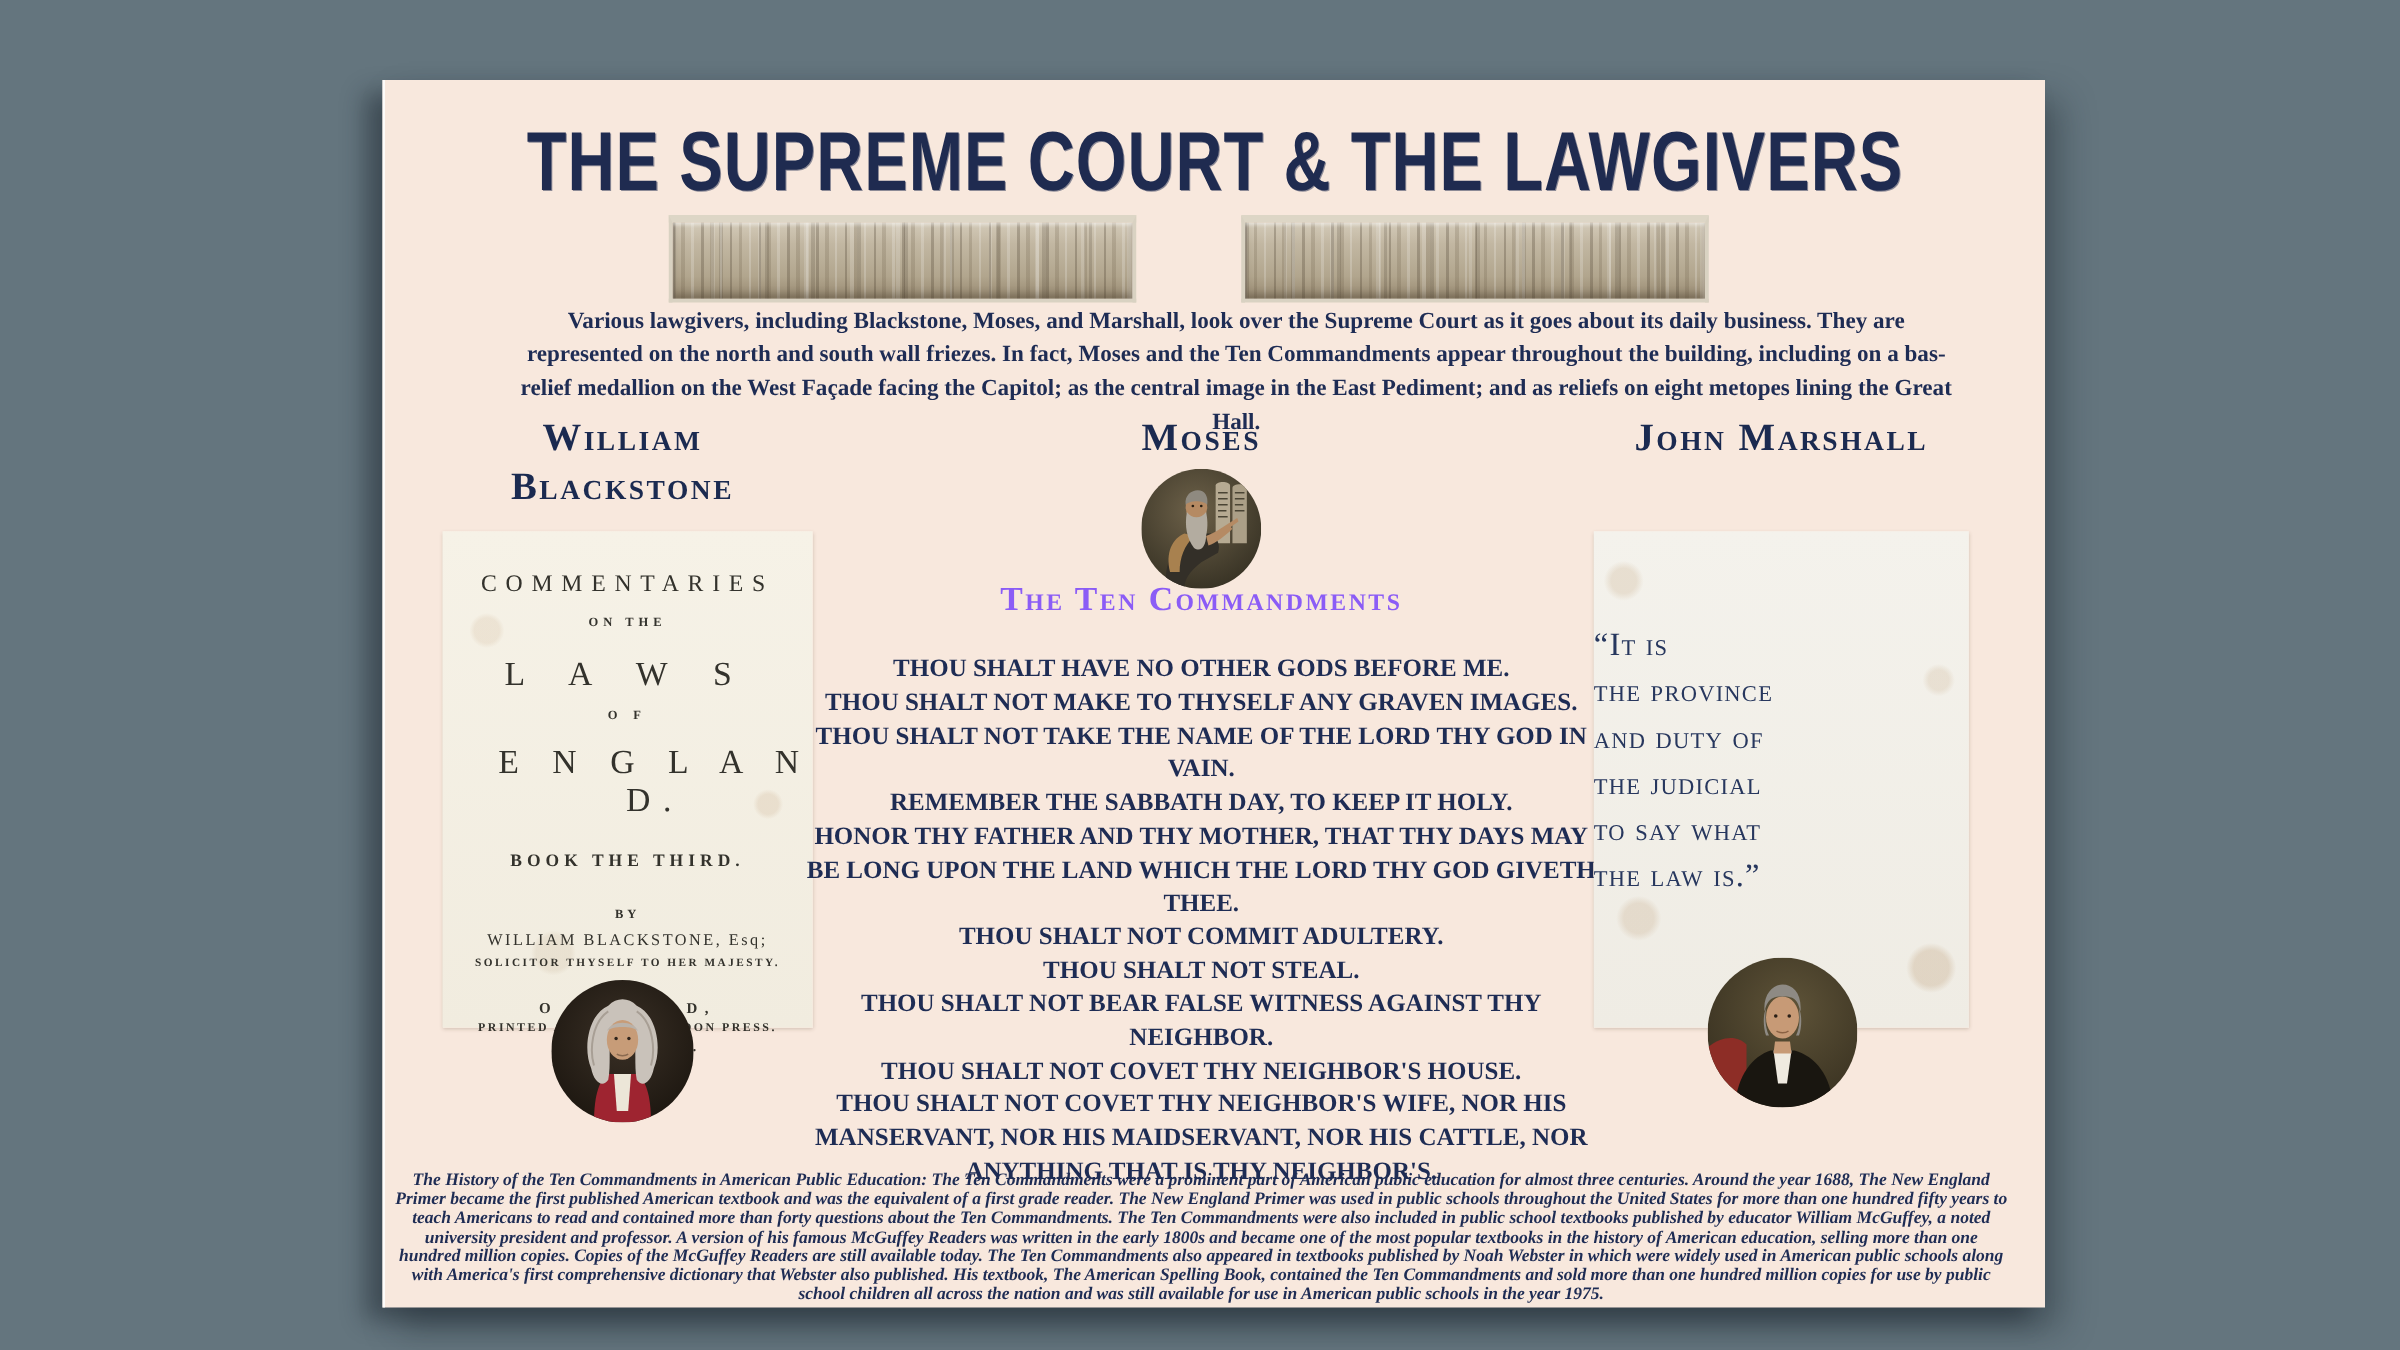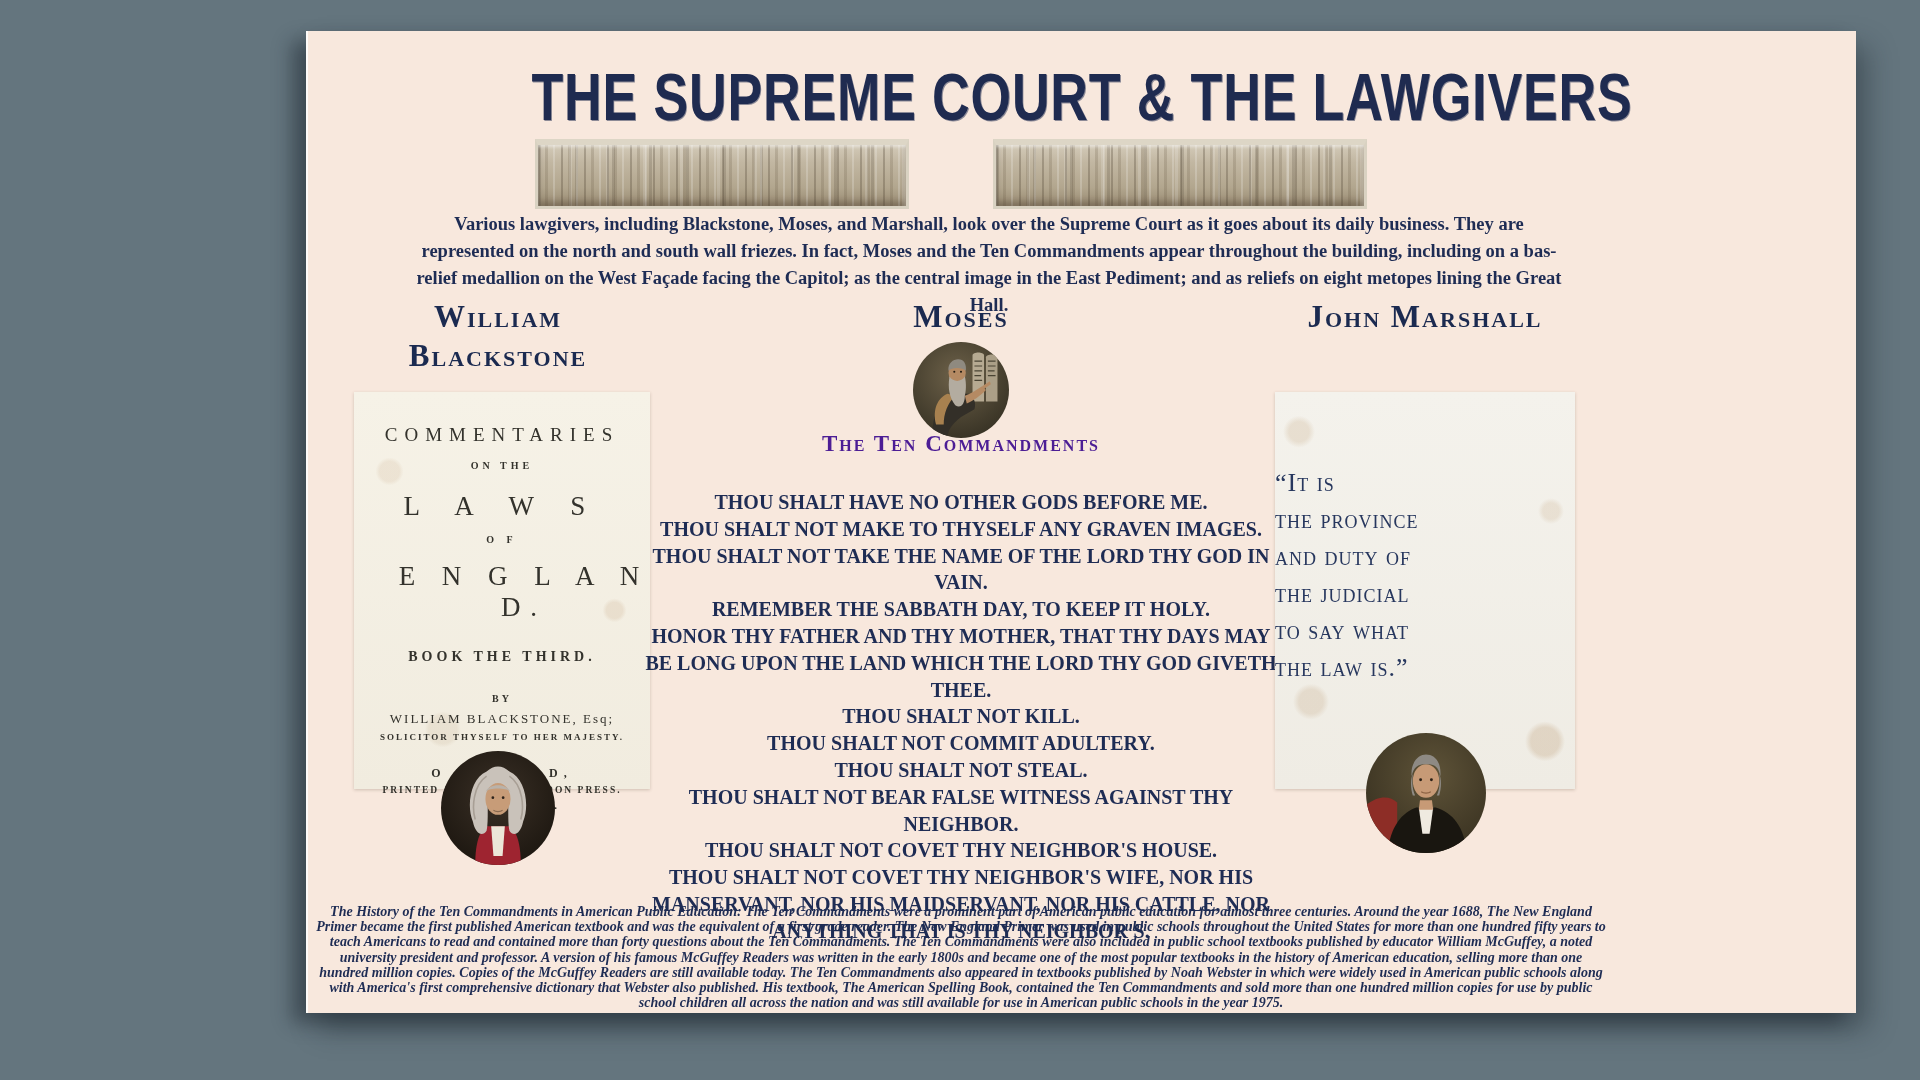--- a/index.html
+++ b/index.html
@@ -1,20 +1,20 @@
 <!DOCTYPE html>
 <html><head>
 <meta charset="utf-8">
 <style>
   * { margin:0; padding:0; box-sizing:border-box; }
   html,body { width:1920px; height:1080px; overflow:hidden; }
   body { background:#64757e; font-family:"Liberation Serif", serif; }
 
   .poster{
-    position:absolute; left:306px; top:31px; width:1550px; height:982px;
+    position:absolute; left:306px; top:64px; width:1330px; height:982px;
     background:#f8e8dd;
     box-shadow:-14px 10px 18px rgba(24,33,42,.45), 12px 16px 26px rgba(24,33,42,.38);
     border-left:2px solid rgba(255,255,255,.85);
   }
 
   
   .title{
     position:absolute; top:30px; left:0; width:100%;
     text-align:center; font-family:"Liberation Sans", sans-serif;
     font-weight:800; font-size:62px; letter-spacing:1px; color:#1f2b50;
@@ -85,22 +85,22 @@
   
   .portrait{ position:absolute; border-radius:50%; overflow:hidden; }
   .portrait svg{ display:block; width:100%; height:100%; }
   .p-blackstone{ left:133px;  top:720px; width:114px; height:114px; }
   .p-moses{     left:605px;  top:311px; width:96px;  height:96px;  }
   .p-marshall{  left:1058px; top:702px; width:120px; height:120px; }
 
   
   .tc-heading{
     position:absolute; top:400px; left:403px; width:500px; text-align:center;
-    color:#4c1d95; font-variant:small-caps; font-weight:700;
-    font-size:23px; letter-spacing:2px;
+    color:#8b5cf6; font-variant:small-caps; font-weight:700;
+    font-size:27px; letter-spacing:2px;
   }
   .commandments{
     position:absolute; top:458px; left:333px; width:640px;
     text-align:center; color:#1e2c54; font-weight:700;
     font-size:20px; line-height:26.8px;
   }
 
   
   .parchment{
     position:absolute; left:967px; top:361px; width:300px; height:397px;
@@ -200,21 +200,20 @@
         <circle cx="50" cy="31" r="1.1" fill="#241c12"></circle>
     </svg>
   </div>
   <div class="tc-heading">The Ten Commandments</div>
   <div class="commandments">
     <div>THOU SHALT HAVE NO OTHER GODS BEFORE ME.</div>
     <div>THOU SHALT NOT MAKE TO THYSELF ANY GRAVEN IMAGES.</div>
     <div>THOU SHALT NOT TAKE THE NAME OF THE LORD THY GOD IN VAIN.</div>
     <div>REMEMBER THE SABBATH DAY, TO KEEP IT HOLY.</div>
     <div>HONOR THY FATHER AND THY MOTHER, THAT THY DAYS MAY BE LONG UPON THE LAND WHICH THE LORD THY GOD GIVETH THEE.</div>
-    <div>THOU SHALT NOT KILL.</div>
     <div>THOU SHALT NOT COMMIT ADULTERY.</div>
     <div>THOU SHALT NOT STEAL.</div>
     <div>THOU SHALT NOT BEAR FALSE WITNESS AGAINST THY NEIGHBOR.</div>
     <div>THOU SHALT NOT COVET THY NEIGHBOR'S HOUSE.</div>
     <div>THOU SHALT NOT COVET THY NEIGHBOR'S WIFE, NOR HIS MANSERVANT, NOR HIS MAIDSERVANT, NOR HIS CATTLE, NOR ANYTHING THAT IS THY NEIGHBOR'S.</div>
   </div>
 
   <div class="col-heading h-marshall">John Marshall</div>
   <div class="parchment">
     <div class="quote">

